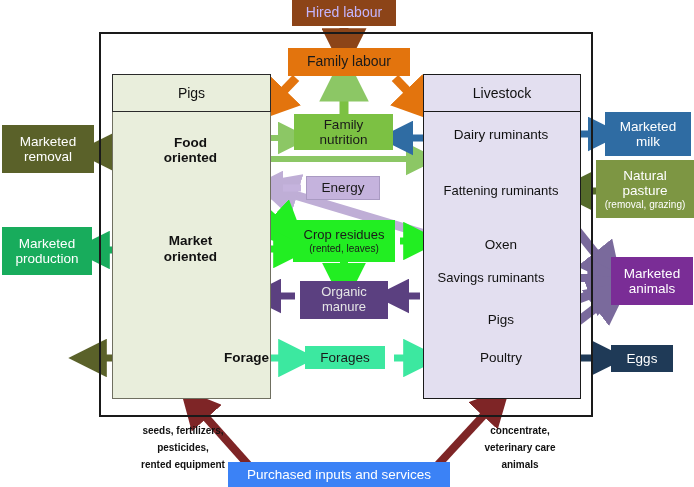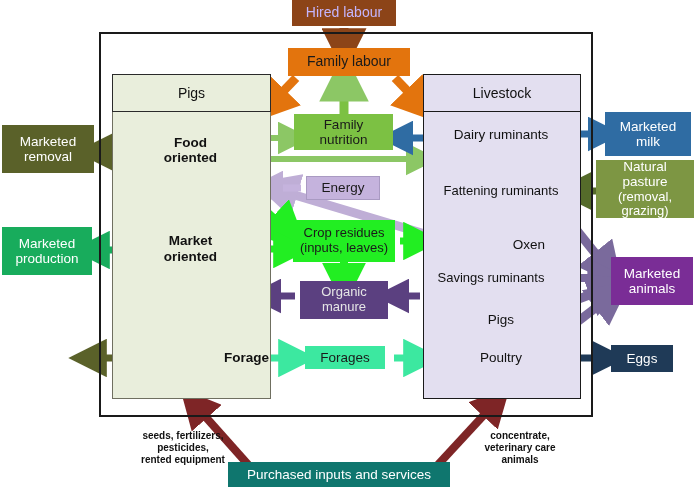--- a/index.html
+++ b/index.html
@@ -2,22 +2,22 @@
 <html><head>
 <meta charset="utf-8">
 <style>
   html,body{margin:0;padding:0;background:#ffffff;}
   body{font-family:"Liberation Sans", sans-serif;}
   #stage{position:relative;width:694px;height:487px;overflow:hidden;background:#ffffff;}
   #svglayer{position:absolute;left:0;top:0;width:694px;height:487px;}
   .box{position:absolute;box-sizing:border-box;display:flex;flex-direction:column;
        align-items:center;justify-content:center;text-align:center;line-height:1.12;}
   .lbl{position:absolute;box-sizing:border-box;display:flex;flex-direction:column;
-       align-items:center;justify-content:center;text-align:center;line-height:1.2;}
-  .sub{font-size:13px;display:block;}
+       align-items:center;justify-content:space-between;text-align:center;line-height:1.2;}
+  .sub{font-size:10px;display:block;}
   
   #farm-frame{position:absolute;left:99px;top:32px;width:490px;height:381px;
       border:2.5px solid #1a1a1a;background:transparent;}
   #crops-header{position:absolute;left:112px;top:74px;width:157px;height:36px;
       border:1.5px solid #2a2a2a;background:#e9eedc;display:flex;align-items:center;justify-content:center;}
   #crops-body{position:absolute;left:112px;top:109px;width:157px;height:289px;
       border:1.5px solid #6f6f60;border-top:none;background:#e9eedc;}
   #live-header{position:absolute;left:423px;top:74px;width:156px;height:36px;
       border:1.8px solid #1a1a1a;background:#e3dff0;display:flex;align-items:center;justify-content:center;}
   #live-body{position:absolute;left:423px;top:109px;width:156px;height:289px;
@@ -161,21 +161,21 @@
   <div id="live-body"></div>
   <div id="live-header">
     <span class="panel-title">Livestock</span>
   </div>
   <div class="inner-text" style="left:423px;top:126px;width:156px;height:18px;font-weight:normal;">
     <span>Dairy ruminants</span>
   </div>
   <div class="inner-text" style="left:420px;top:182px;width:162px;height:18px;font-weight:normal;font-size:13px;">
     <span>Fattening ruminants</span>
   </div>
-  <div class="inner-text" style="left:423px;top:236px;width:156px;height:18px;font-weight:normal;padding-left:28px;">
+  <div class="inner-text" style="left:423px;top:236px;width:156px;height:18px;font-weight:normal;">
     <span>Oxen</span>
   </div>
   <div class="inner-text" style="left:423px;top:269px;width:136px;height:18px;font-weight:normal;font-size:13px;">
     <span>Savings ruminants</span>
   </div>
   <div class="inner-text" style="left:423px;top:311px;width:156px;height:18px;font-weight:normal;">
     <span>Pigs</span>
   </div>
   <div class="inner-text" style="left:423px;top:349px;width:156px;height:18px;font-weight:normal;">
     <span>Poultry</span>
@@ -193,21 +193,21 @@
     <span>Family</span>
     <span>nutrition</span>
   </div>
 
   <div class="box" style="left:306px;top:176px;width:74px;height:24px;background:#c5b3dd;color:#1a1a1a;font-size:13.5px;border:1px solid #a99ac2;">
     <span>Energy</span>
   </div>
 
   <div class="box" style="left:293px;top:220px;width:102px;height:42px;background:#22ee22;color:#1a1a1a;font-size:13px;">
     <span>Crop residues</span>
-    <span class="sub">(inputs, leaves)</span>
+    <span class="sub">(rented, leaves)</span>
   </div>
 
   <div class="box" style="left:300px;top:281px;width:88px;height:38px;background:#5b4080;color:#e5e5e5;font-size:13px;">
     <span>Organic</span>
     <span>manure</span>
   </div>
 
   <div class="box" style="left:305px;top:346px;width:80px;height:23px;background:#3ce8a0;color:#1a1a1a;font-size:13.5px;">
     <span>Forages</span>
   </div>
@@ -235,21 +235,21 @@
 
   <div class="box" style="left:611px;top:257px;width:82px;height:48px;background:#7a2d96;color:#fff;font-size:13.5px;">
     <span>Marketed</span>
     <span>animals</span>
   </div>
 
   <div class="box" style="left:611px;top:345px;width:62px;height:27px;background:#1f3a57;color:#fff;font-size:13.5px;">
     <span>Eggs</span>
   </div>
 
-  <div class="box" style="left:228px;top:462px;width:222px;height:25px;background:#0f766e;color:#fff;font-size:13.5px;">
+  <div class="box" style="left:228px;top:462px;width:222px;height:25px;background:#3b82f6;color:#fff;font-size:13.5px;">
     <span>Purchased inputs and services</span>
   </div>
 
   <div class="lbl" style="left:103px;top:425px;width:160px;height:46px;font-size:10px;color:#111;font-weight:bold;">
     <span>seeds, fertilizers,</span>
     <span>pesticides,</span>
     <span>rented equipment</span>
   </div>
 
   <div class="lbl" style="left:450px;top:425px;width:140px;height:46px;font-size:10px;color:#111;font-weight:bold;">

